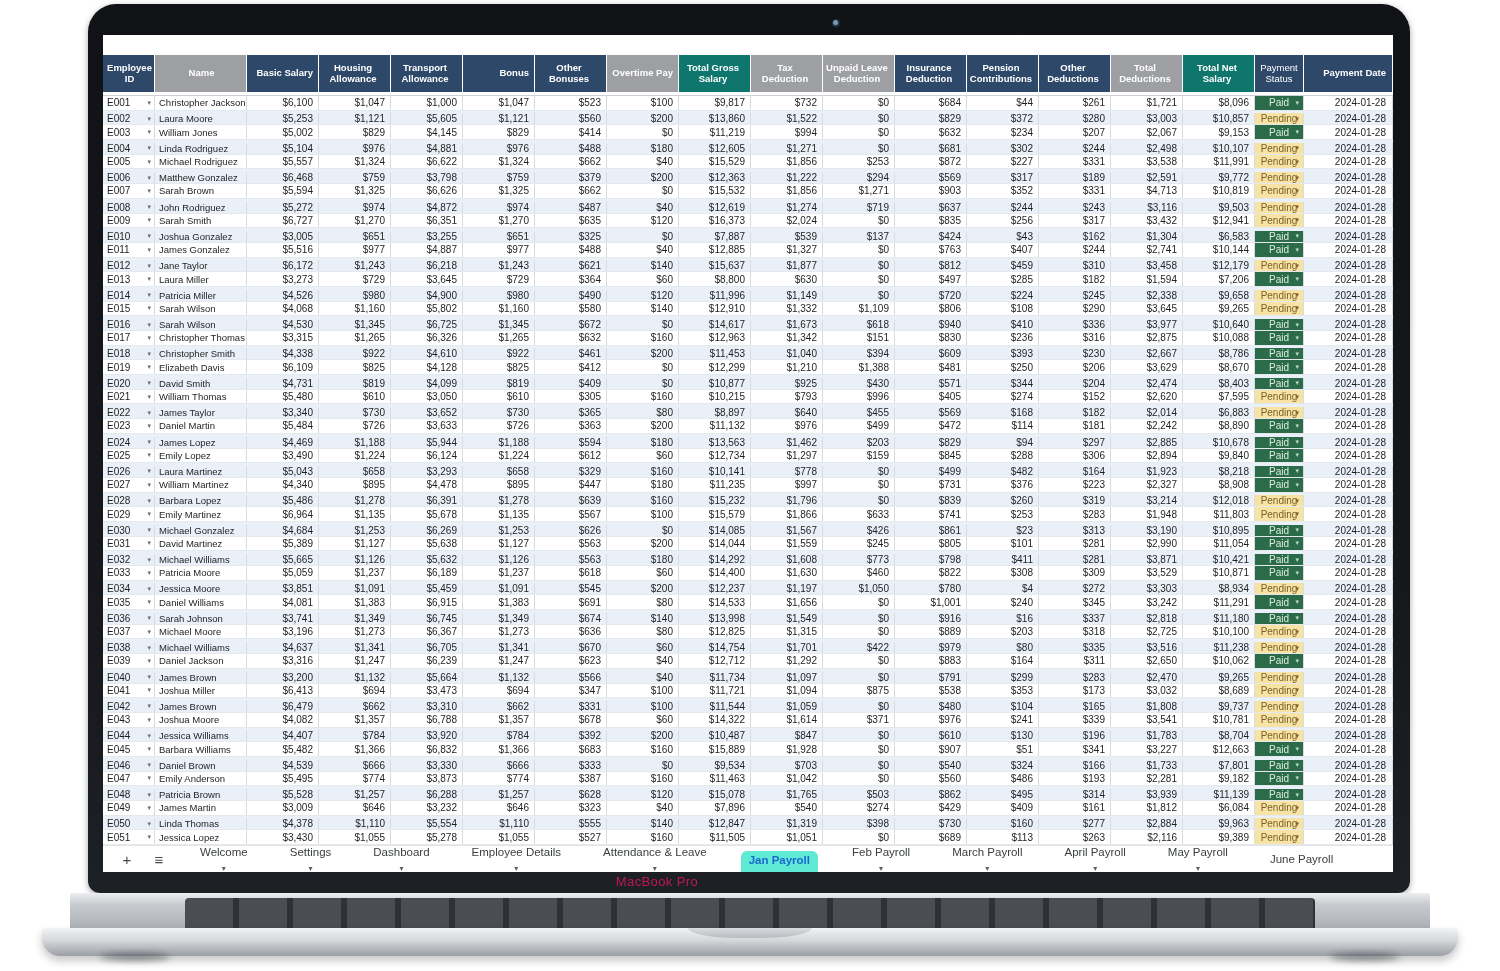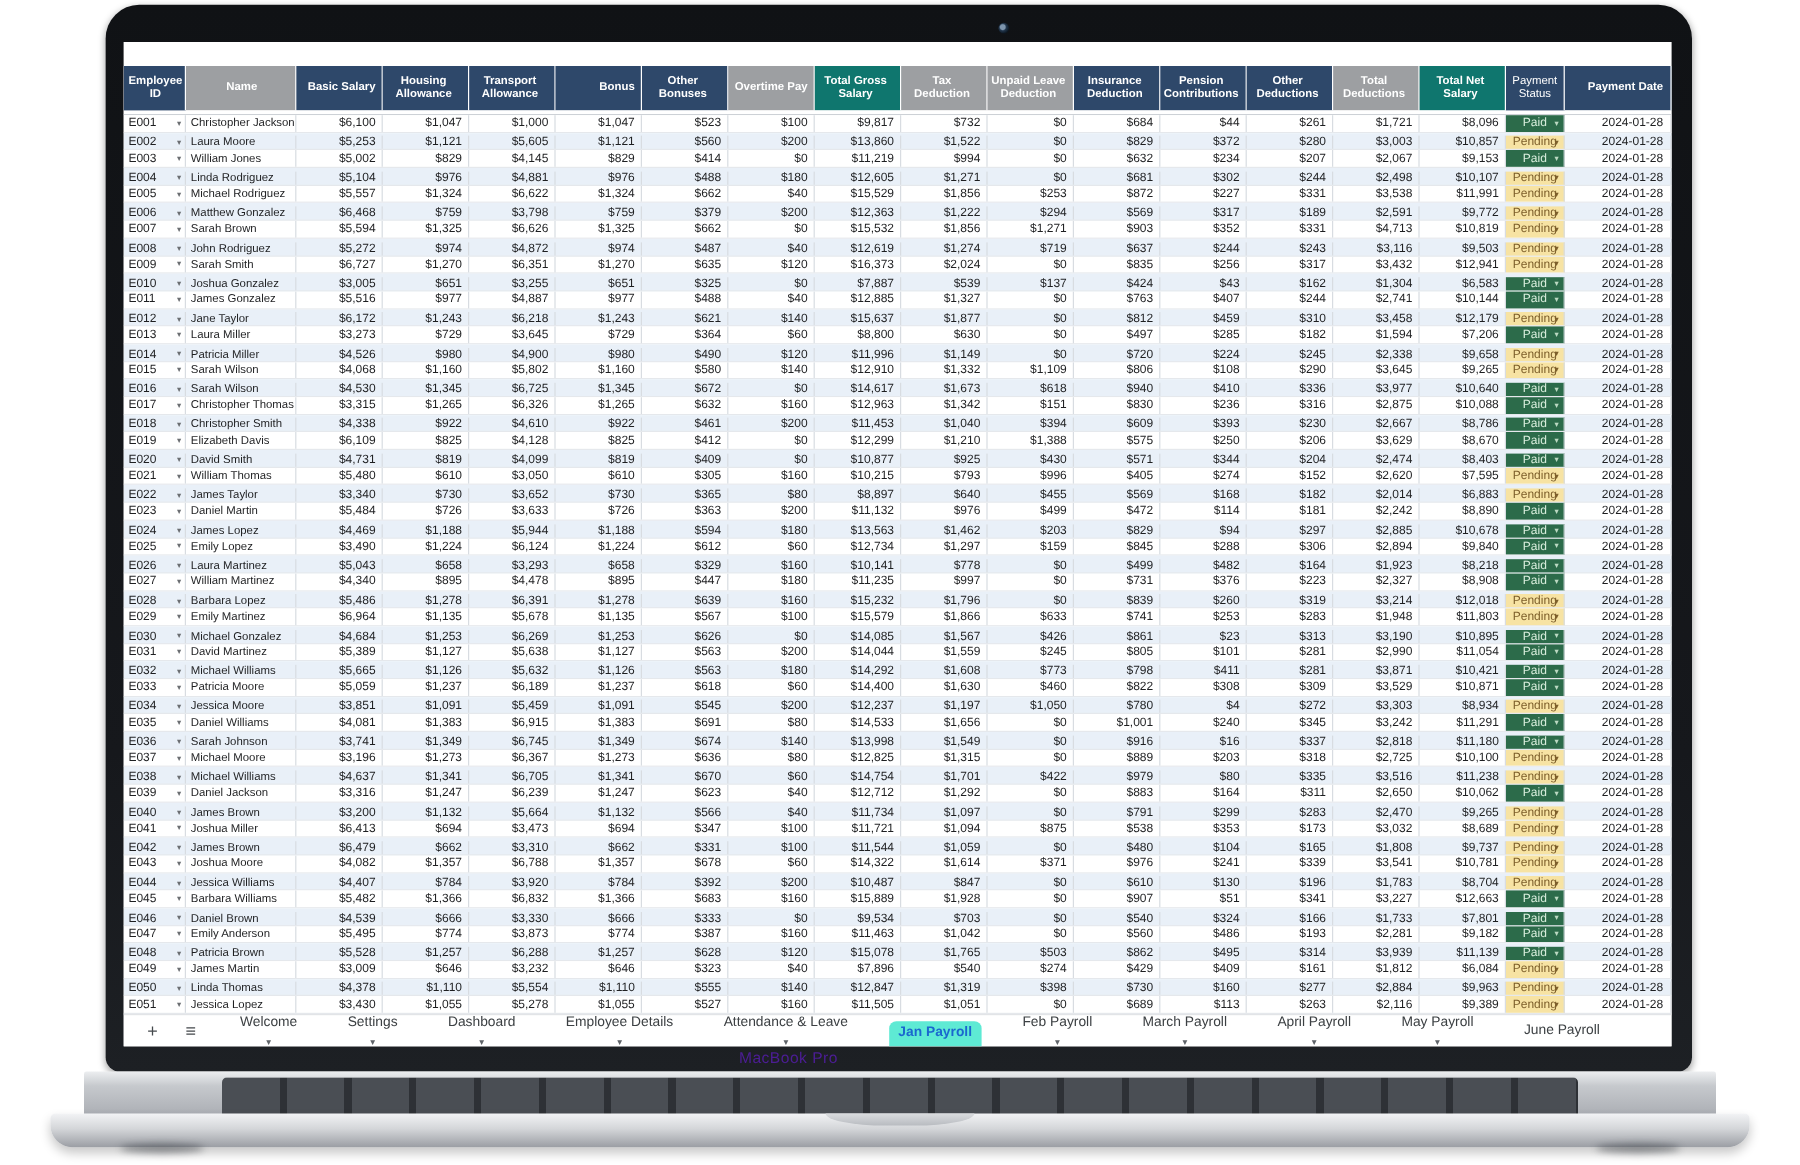--- a/index.html
+++ b/index.html
@@ -6,21 +6,21 @@
   html,body { width:1500px; height:971px; background:#fff; font-family:"Liberation Sans", sans-serif; overflow:hidden; }
   .stage { position:relative; width:1500px; height:971px; }
 
   
   .lid { position:absolute; left:88px; top:4px; width:1322px; height:889px;
          background:linear-gradient(#101215,#16181c 70%,#1d2024); border-radius:28px 28px 12px 12px;
          box-shadow:0 2px 6px rgba(0,0,0,.35); }
   .camera { position:absolute; left:744px; top:15px; width:9px; height:9px; border-radius:50%;
             background:radial-gradient(circle at 40% 40%, #7e95ad 0 2px, #23374d 3px, #0c1722 70%); }
   .brand { position:absolute; left:88px; top:874px; width:1138px; text-align:center;
-           color:#4c1d95; font-size:13px; letter-spacing:.4px; }
+           color:#be185d; font-size:13px; letter-spacing:.4px; }
   .deck { position:absolute; left:70px; top:893px; width:1360px; height:40px;
           background:linear-gradient(#eceef0, #c6c9cd 30%, #a7aab0 100%); border-radius:2px; }
   .keys { position:absolute; left:185px; top:898px; width:1130px; height:34px; border-radius:4px;
           background-color:#2e3136;
           background-image:
             repeating-linear-gradient(90deg, #4a4e54 0px 48px, #2e3136 48px 54px),
             repeating-linear-gradient(0deg, rgba(0,0,0,.45) 0 2px, rgba(255,255,255,.06) 2px 3px, transparent 3px 15px); }
   .front { position:absolute; left:42px; top:928px; width:1416px; height:28px;
            background:linear-gradient(#f2f3f5, #d4d6d9 45%, #9b9ea4); border-radius:4px 4px 18px 18px;
            box-shadow:0 5px 9px rgba(0,0,0,.22); }
@@ -577,21 +577,21 @@
     <div class="cell name">Elizabeth Davis</div>
     <div class="cell num">$6,109</div>
     <div class="cell num">$825</div>
     <div class="cell num">$4,128</div>
     <div class="cell num">$825</div>
     <div class="cell num">$412</div>
     <div class="cell num">$0</div>
     <div class="cell num">$12,299</div>
     <div class="cell num">$1,210</div>
     <div class="cell num">$1,388</div>
-    <div class="cell num">$575</div>
+    <div class="cell num">$481</div>
     <div class="cell num">$250</div>
     <div class="cell num">$206</div>
     <div class="cell num">$3,629</div>
     <div class="cell num">$8,670</div>
     <div class="cell status paid">
       <span>Paid</span>
       <span class="starrow">▾</span>
     </div>
     <div class="cell date">2024-01-28</div>
   </div>

